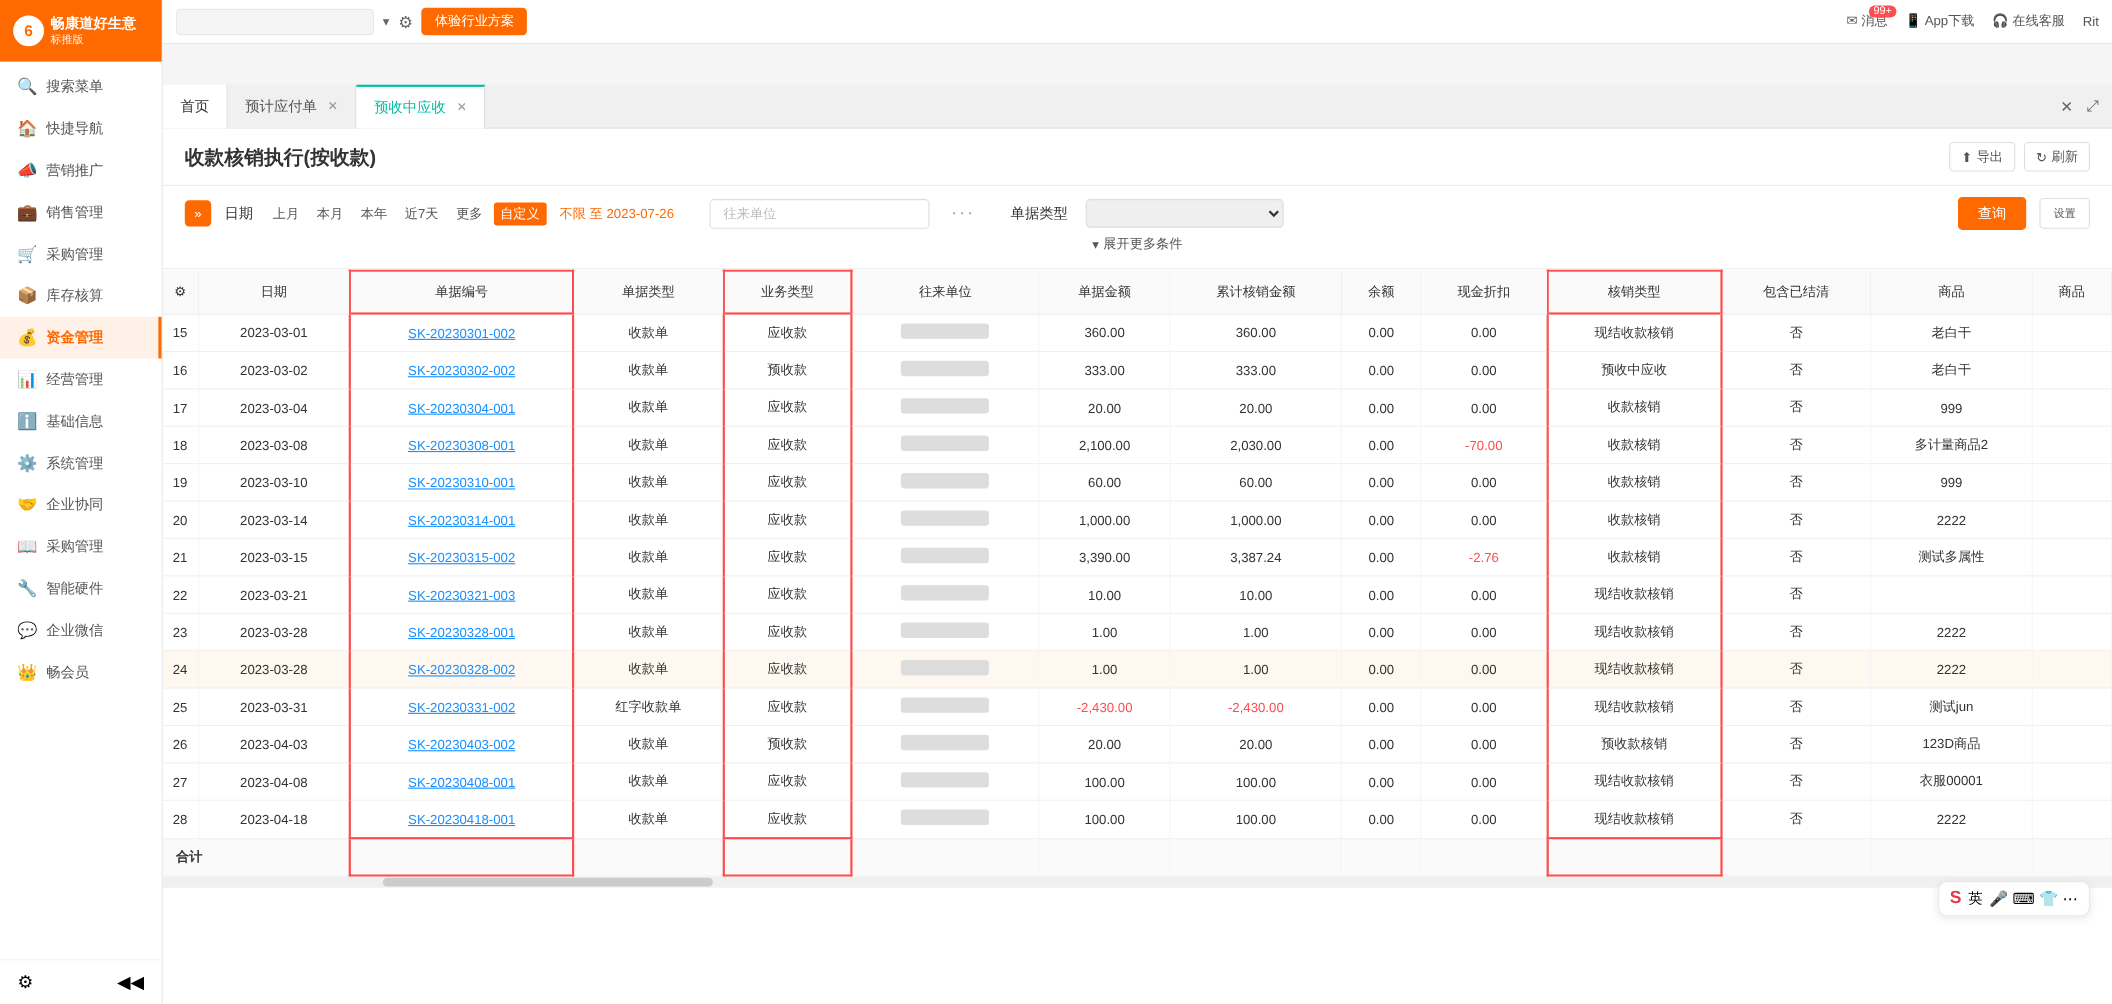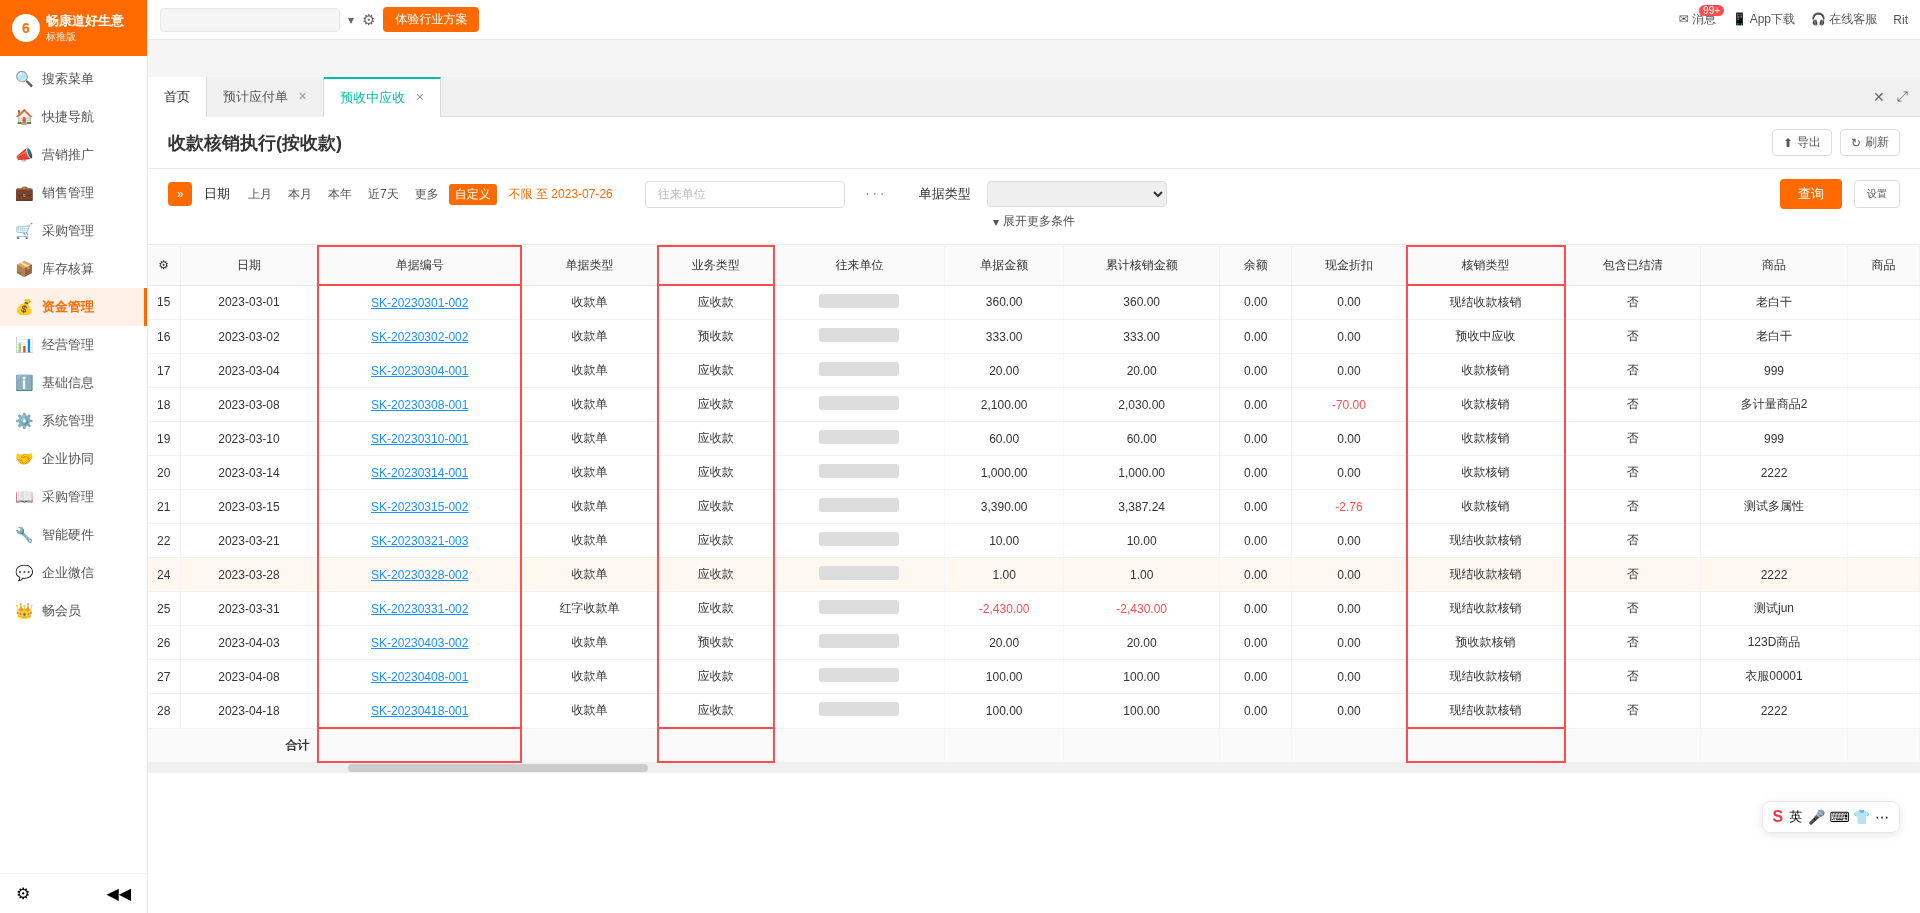--- a/index.html
+++ b/index.html
@@ -419,20 +419,36 @@
     <td><span class="blurred" style="display:inline-block;width:80px;height:14px;background:#ddd;border-radius:3px;"></span></td>
     <td class="">10.00</td>
     <td class="">10.00</td>
     <td>0.00</td>
     <td class="">0.00</td>
     <td style="border-left:2px solid #ff4d4f;border-right:2px solid #ff4d4f;">现结收款核销</td>
     <td>否</td>
     <td></td>
     <td></td>
   </tr>
+            <tr>
+    <td>23</td>
+    <td>2023-03-28</td>
+    <td style="border-left:2px solid #ff4d4f;border-right:2px solid #ff4d4f;"><a class="link-cell">SK-20230328-001</a></td>
+    <td>收款单</td>
+    <td style="border-left:2px solid #ff4d4f;border-right:2px solid #ff4d4f;">应收款</td>
+    <td><span class="blurred" style="display:inline-block;width:80px;height:14px;background:#ddd;border-radius:3px;"></span></td>
+    <td class="">1.00</td>
+    <td class="">1.00</td>
+    <td>0.00</td>
+    <td class="">0.00</td>
+    <td style="border-left:2px solid #ff4d4f;border-right:2px solid #ff4d4f;">现结收款核销</td>
+    <td>否</td>
+    <td>2222</td>
+    <td></td>
+  </tr>
             <tr class="highlighted">
     <td>24</td>
     <td>2023-03-28</td>
     <td style="border-left:2px solid #ff4d4f;border-right:2px solid #ff4d4f;"><a class="link-cell">SK-20230328-002</a></td>
     <td>收款单</td>
     <td style="border-left:2px solid #ff4d4f;border-right:2px solid #ff4d4f;">应收款</td>
     <td><span class="blurred" style="display:inline-block;width:80px;height:14px;background:#ddd;border-radius:3px;"></span></td>
     <td class="">1.00</td>
     <td class="">1.00</td>
     <td>0.00</td>
@@ -500,21 +516,21 @@
     <td class="">100.00</td>
     <td class="">100.00</td>
     <td>0.00</td>
     <td class="">0.00</td>
     <td style="border-left:2px solid #ff4d4f;border-right:2px solid #ff4d4f;border-bottom:2px solid #ff4d4f;">现结收款核销</td>
     <td>否</td>
     <td>2222</td>
     <td></td>
   </tr>
             <tr class="total-row">
-  <td colspan="2" style="text-align:right;padding-left:12px;">合计</td>
+  <td colspan="2" style="text-align:left;padding-left:12px;">合计</td>
   <td style="border-left:2px solid #ff4d4f;border-right:2px solid #ff4d4f;border-bottom:2px solid #ff4d4f;"></td>
   <td></td>
   <td style="border-left:2px solid #ff4d4f;border-right:2px solid #ff4d4f;border-bottom:2px solid #ff4d4f;"></td>
   <td></td>
   <td></td>
   <td></td>
   <td></td>
   <td></td>
   <td style="border-left:2px solid #ff4d4f;border-right:2px solid #ff4d4f;border-bottom:2px solid #ff4d4f;"></td>
   <td></td>

